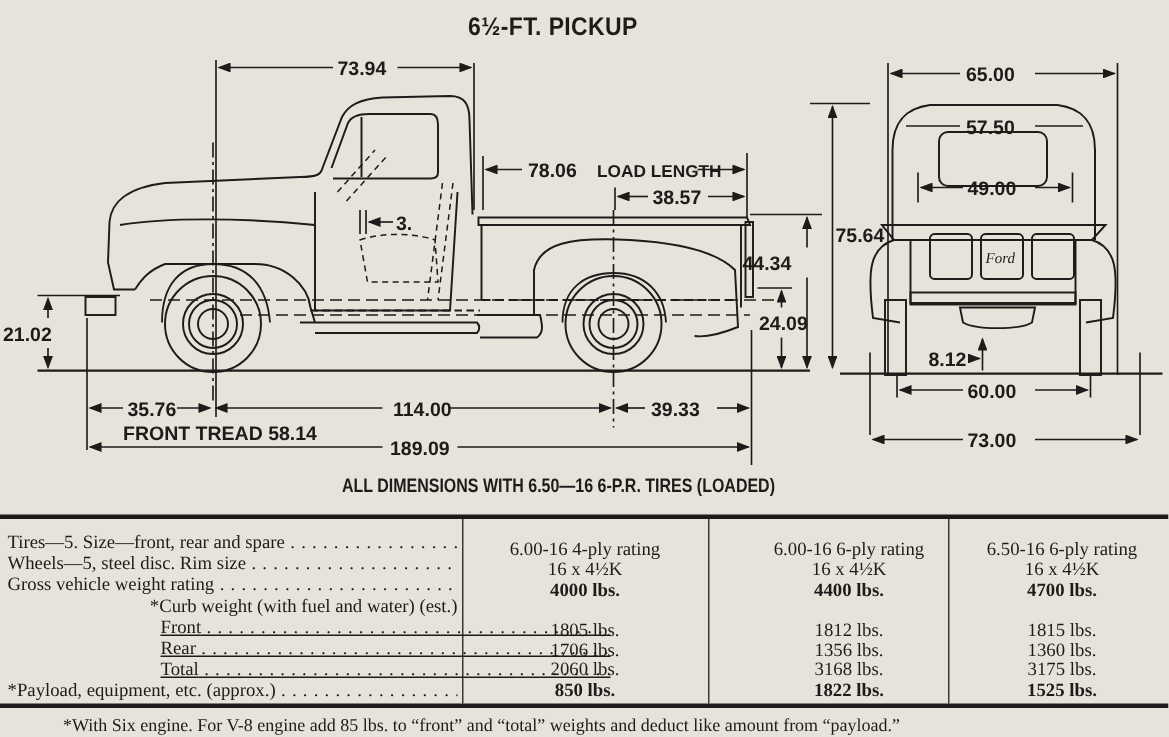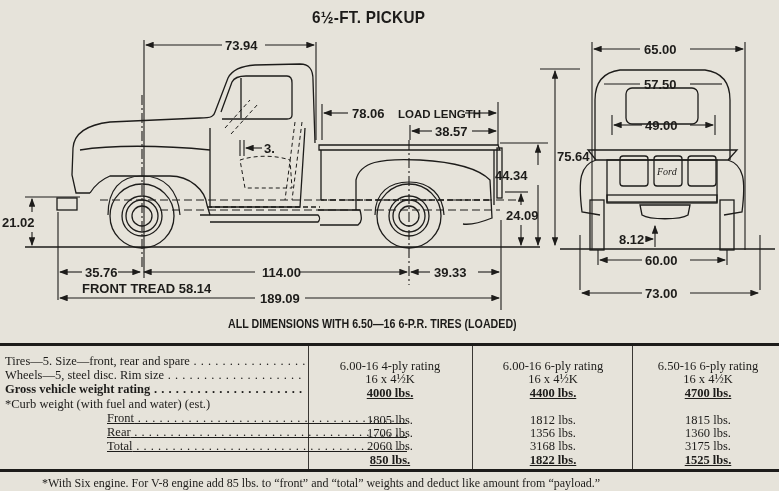--- a/index.html
+++ b/index.html
@@ -23,30 +23,30 @@
     }
     .caption {
       position: absolute; left: 228px; top: 316px;
       font-family: "Liberation Sans", sans-serif; font-weight: bold; font-size: 13px;
       transform: scaleX(0.82); transform-origin: left top; white-space: nowrap;
     }
     .rule-top { position: absolute; left: 0; top: 343px; width: 779px; height: 3px; background: #1d1c1a; }
     .rule-bot { position: absolute; left: 0; top: 469px; width: 779px; height: 3px; background: #1d1c1a; }
     .vline { position: absolute; top: 346px; width: 1px; height: 123px; background: #3a3834; }
     .labels { position: absolute; left: 5px; top: 354px; font-size: 12.5px; line-height: 14.2px; }
-    .labels div { white-space: nowrap; position: relative; width: 300px; overflow: hidden; }
+    .labels div { white-space: nowrap; position: relative; width: 300px; overflow: hidden; text-align: right; }
     .labels .lead::after {
       content: " . . . . . . . . . . . . . . . . . . . . . . . . . . . . . . . . . . . . . . . . . . . ";
       letter-spacing: 0.5px;
     }
     .labels .indent { padding-left: 102px; text-decoration: underline; }
-    .labels .b { font-weight: bold; }
+    .labels .b { font-weight: normal; }
     .col { position: absolute; top: 360px; width: 160px; text-align: center; font-size: 12.5px; line-height: 13.4px; }
     .col div { white-space: nowrap; }
-    .col .b { font-weight: bold; text-decoration: underline; }
+    .col .b { font-weight: bold; }
     .col .gap { height: 13.4px; }
     .footnote {
       position: absolute; left: 42px; top: 476px; font-size: 12px; white-space: nowrap;
     }
   </style>
 </head>
 <body>
 
 <div id="page">
 
@@ -237,33 +237,34 @@
   <div class="vline" style="left:632px"></div>
 
   <div class="labels">
     <div class="lead"><span>Tires—5. Size—front, rear and spare</span></div>
     <div class="lead"><span>Wheels—5, steel disc. Rim size</span></div>
     <div class="lead b"><span>Gross vehicle weight rating</span></div>
     <div><span>*Curb weight (with fuel and water) (est.)</span></div>
     <div class="lead indent"><span>Front</span></div>
     <div class="lead indent"><span>Rear</span></div>
     <div class="lead indent"><span>Total</span></div>
+    <div class="lead b"><span>*Payload, equipment, etc. (approx.)</span></div>
   </div>
 
   <div class="col" style="left:310px">
     <div>6.00-16 4-ply rating</div>
     <div>16 x 4½K</div>
     <div class="b">4000 lbs.</div>
     <div class="gap"></div>
     <div>1805 lbs.</div>
     <div>1706 lbs.</div>
     <div>2060 lbs.</div>
     <div class="b">850 lbs.</div>
   </div>
-  <div class="col" style="left:473px">
+  <div class="col" style="left:486px">
     <div>6.00-16 6-ply rating</div>
     <div>16 x 4½K</div>
     <div class="b">4400 lbs.</div>
     <div class="gap"></div>
     <div>1812 lbs.</div>
     <div>1356 lbs.</div>
     <div>3168 lbs.</div>
     <div class="b">1822 lbs.</div>
   </div>
   <div class="col" style="left:633px;width:150px">

